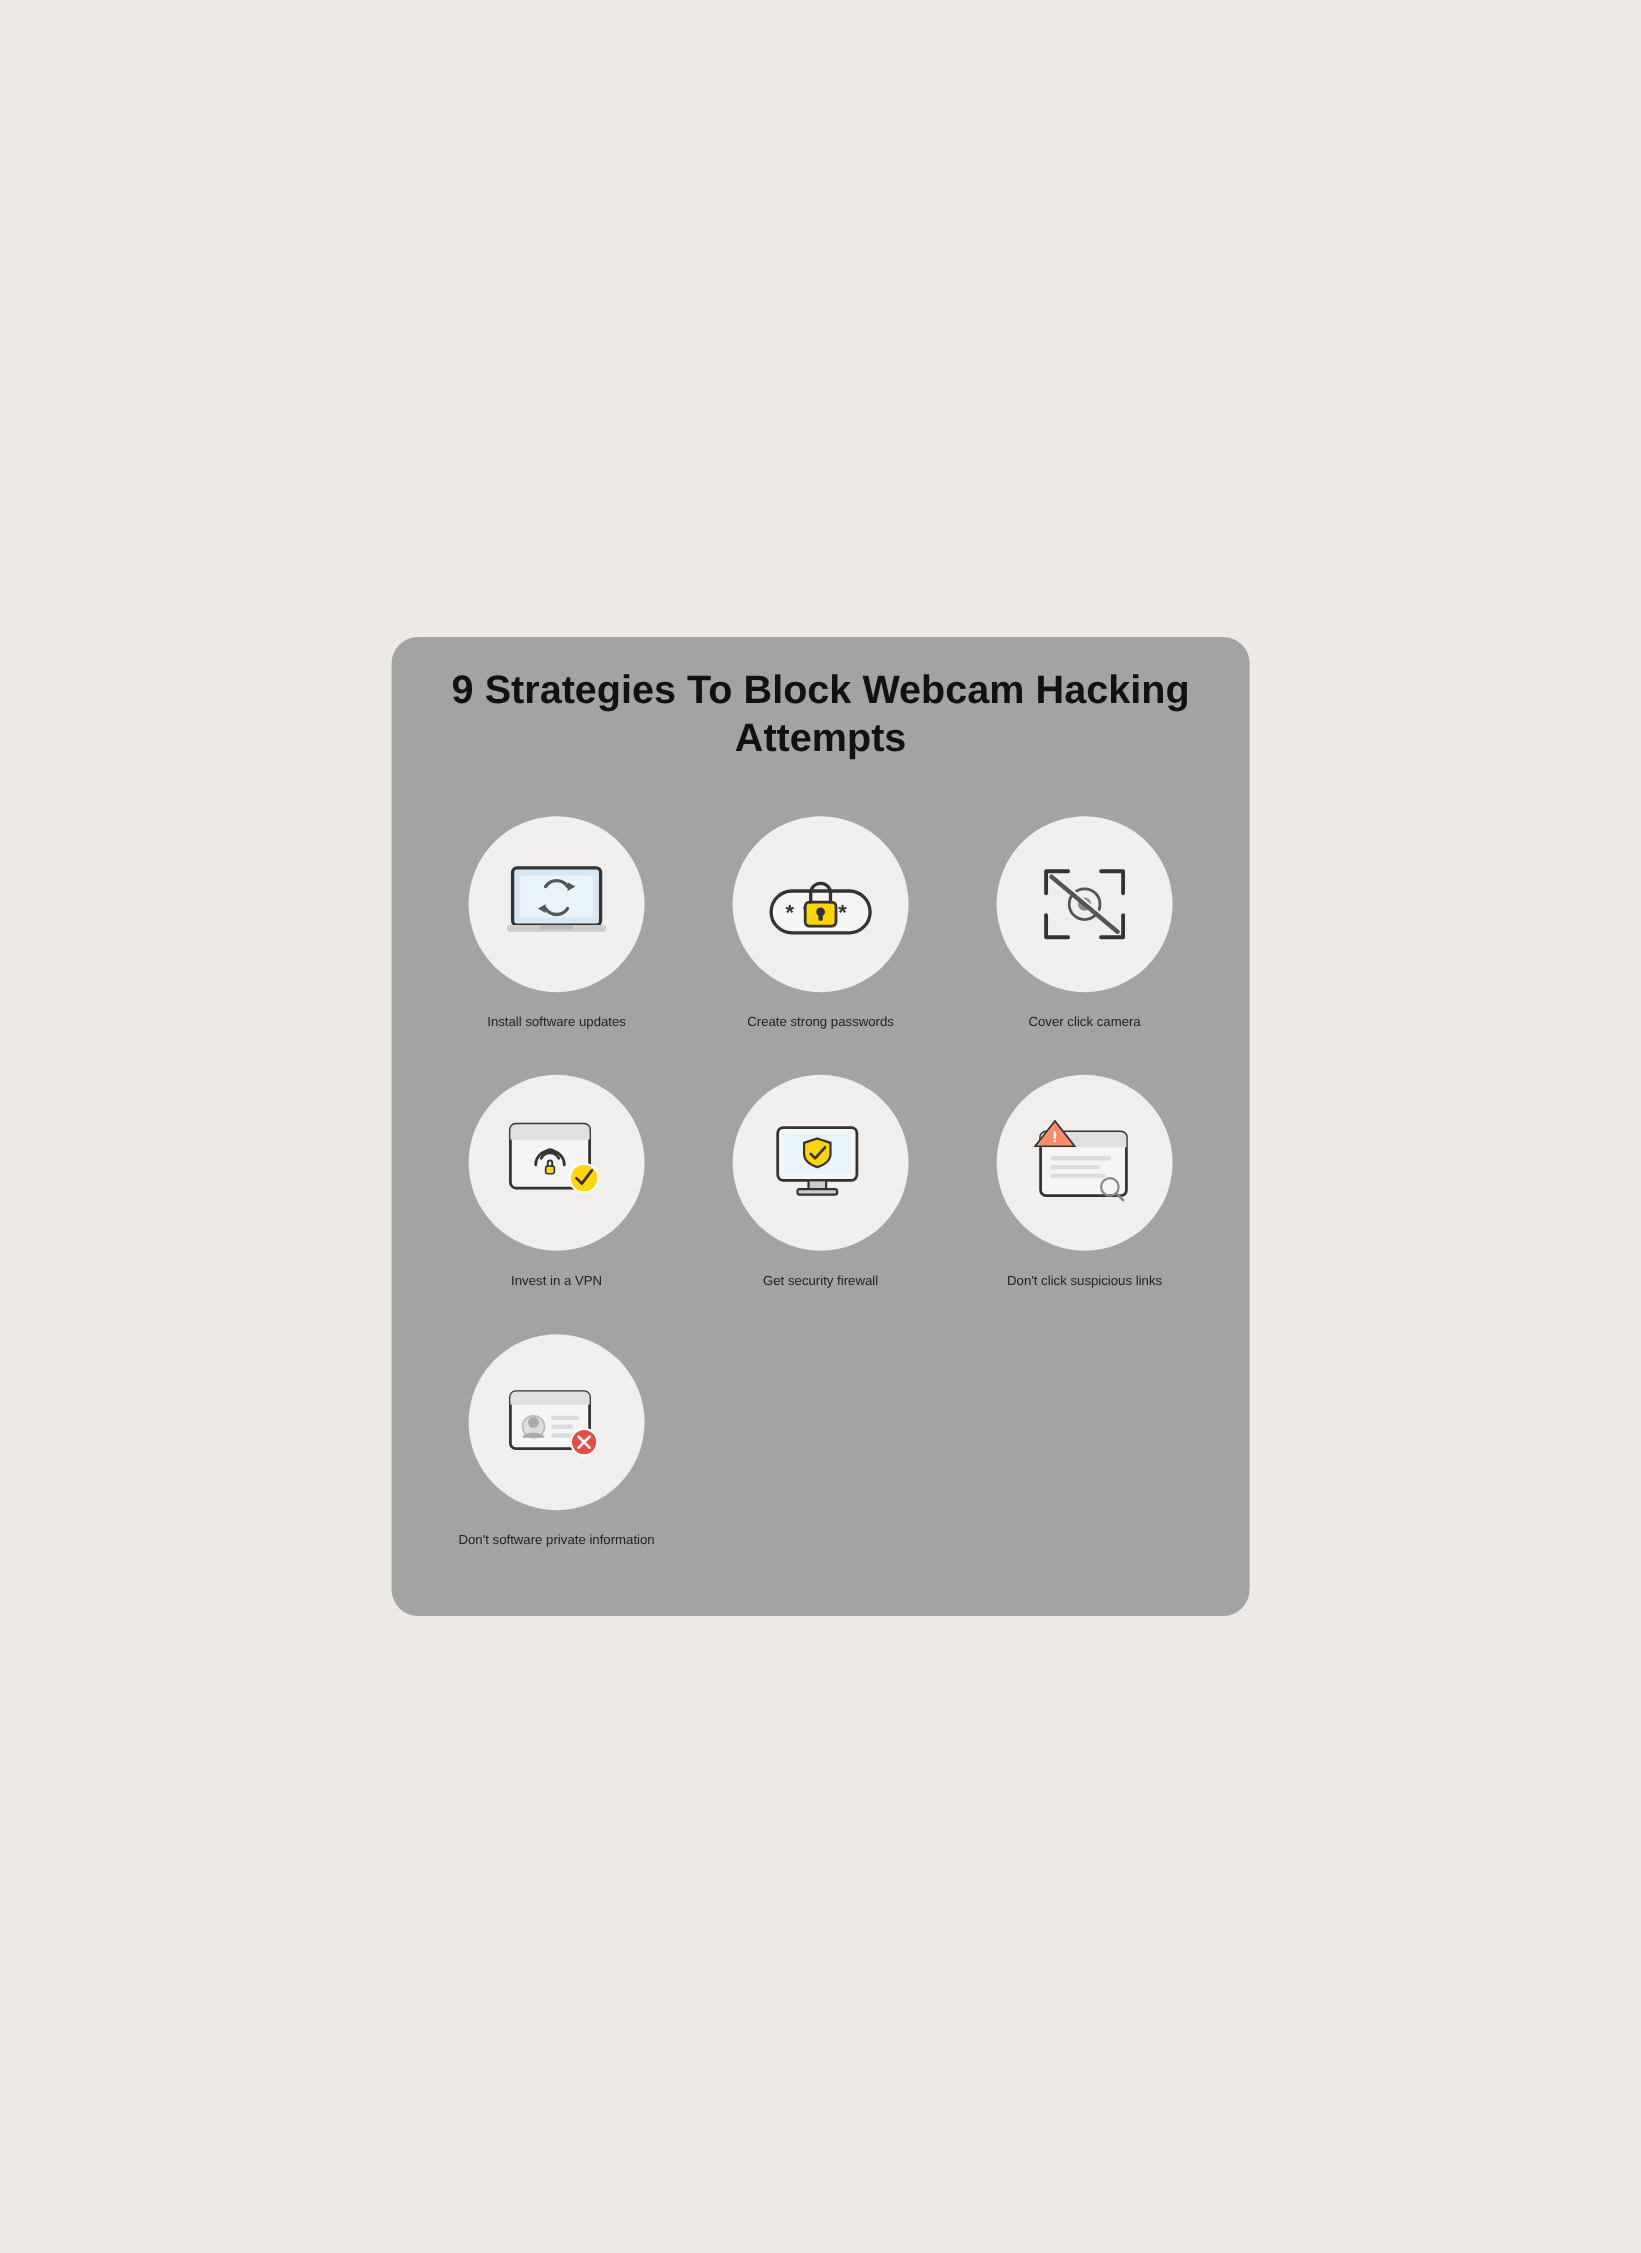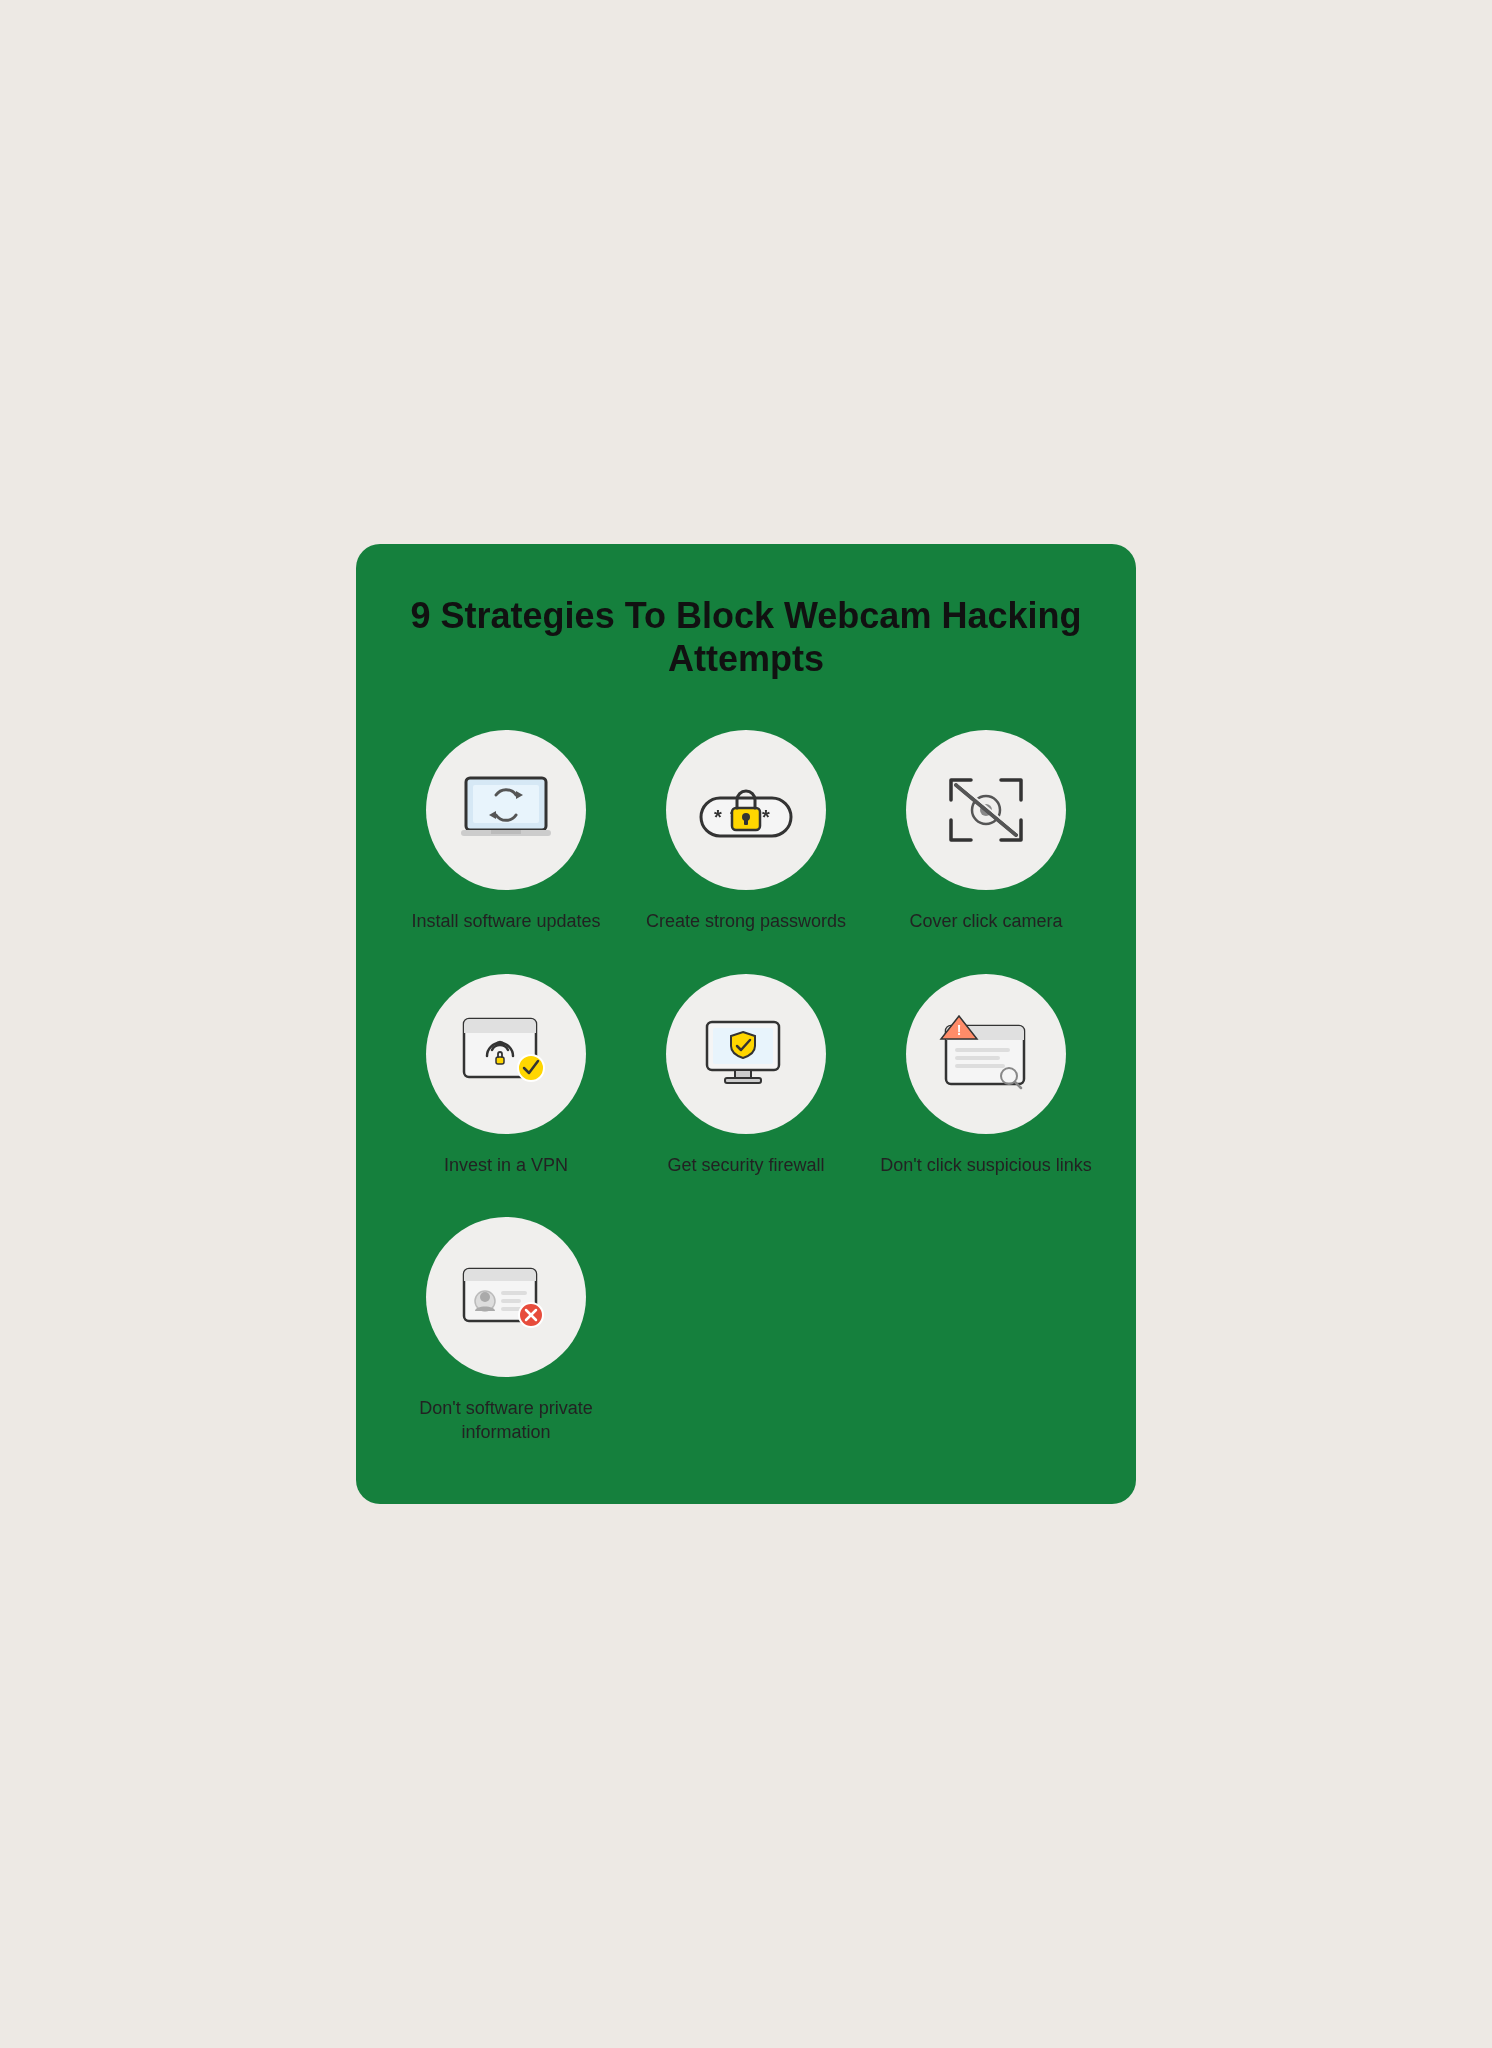--- a/index.html
+++ b/index.html
@@ -6,23 +6,23 @@
     body {
       background-color: #ede9e4;
       display: flex;
       justify-content: center;
       align-items: center;
       min-height: 100vh;
       font-family: 'Arial', sans-serif;
       padding: 40px 20px;
     }
     .card {
-      background: #15803d;
+      background: #a3a3a3;
       border-radius: 24px;
-      padding: 50px 40px 60px;
+      padding: 26px 40px 60px;
       max-width: 780px;
       width: 100%;
     }
     .title {
       text-align: center;
       font-size: 36px;
       font-weight: 900;
       line-height: 1.2;
       margin-bottom: 50px;
       color: #111;
@@ -42,21 +42,21 @@
       width: 160px;
       height: 160px;
       border-radius: 50%;
       background-color: #f0efed;
       display: flex;
       align-items: center;
       justify-content: center;
       margin-bottom: 20px;
     }
     .item-label {
-      font-size: 18px;
+      font-size: 12px;
       font-weight: 500;
       color: #222;
       line-height: 1.3;
     }
     svg { overflow: visible; }
   </style>
 </head>
 <body>
 
 <div class="card">

